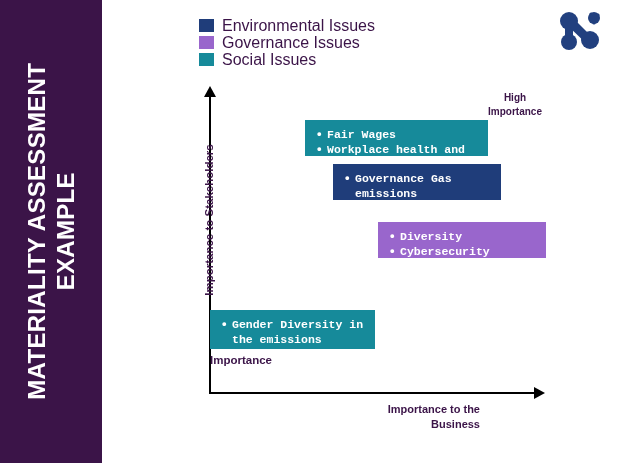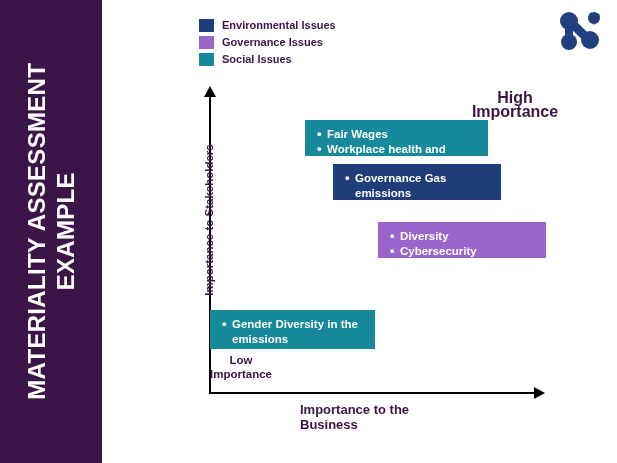--- a/index.html
+++ b/index.html
@@ -75,22 +75,22 @@
     height: 16px;
     margin-bottom: 1px;
   }
   .legend-swatch {
     width: 15px;
     height: 13px;
     margin-right: 8px;
     flex: none;
   }
   .legend-label {
-    font-size: 11px;
-    font-weight: bold;
+    font-size: 16px;
+    font-weight: normal;
     color: #3b1448;
     line-height: 13px;
     white-space: nowrap;
     text-align: right;
   }
 
   
   #y-axis-line {
     position: absolute;
     left: 209px;
@@ -144,35 +144,35 @@
     white-space: nowrap;
     font-size: 11.5px;
     font-weight: bold;
     color: #3b1448;
   }
   #x-axis-title {
     position: absolute;
     left: 300px;
     top: 402px;
     width: 180px;
-    text-align: left;
-    font-size: 13px;
+    text-align: right;
+    font-size: 11px;
     font-weight: bold;
     color: #3b1448;
     line-height: 15px;
   }
 
   
   #high-importance {
     position: absolute;
     left: 463px;
     top: 91px;
     width: 104px;
     text-align: center;
-    font-size: 16px;
+    font-size: 10px;
     font-weight: bold;
     color: #3b1448;
     line-height: 14px;
   }
   #low-importance {
     position: absolute;
     left: 188px;
     top: 353px;
     width: 106px;
     text-align: center;
@@ -197,20 +197,21 @@
     line-height: 15px;
   }
   .topic-bullet {
     flex: none;
     width: 10px;
     font-size: 13px;
     line-height: 14px;
   }
   .topic-text {
     flex: 1;
+    font-family: Liberation Mono, monospace;
   }
 
   #box-social-top {
     left: 305px;
     top: 120px;
     width: 183px;
     height: 36px;
     background: #168a9a;
   }
   #box-environmental {
@@ -291,21 +292,20 @@
   <div id="x-axis-title">
     <div>Importance to the</div>
     <div>Business</div>
   </div>
 
   <div id="high-importance">
     <div>High</div>
     <div>Importance</div>
   </div>
   <div id="low-importance">
-    <div>Low</div>
     <div>Importance</div>
   </div>
 
   <div class="topic-box" id="box-social-top">
     <div class="topic-item">
       <span class="topic-bullet">•</span>
       <span class="topic-text">Fair Wages</span>
     </div>
     <div class="topic-item">
       <span class="topic-bullet">•</span>

